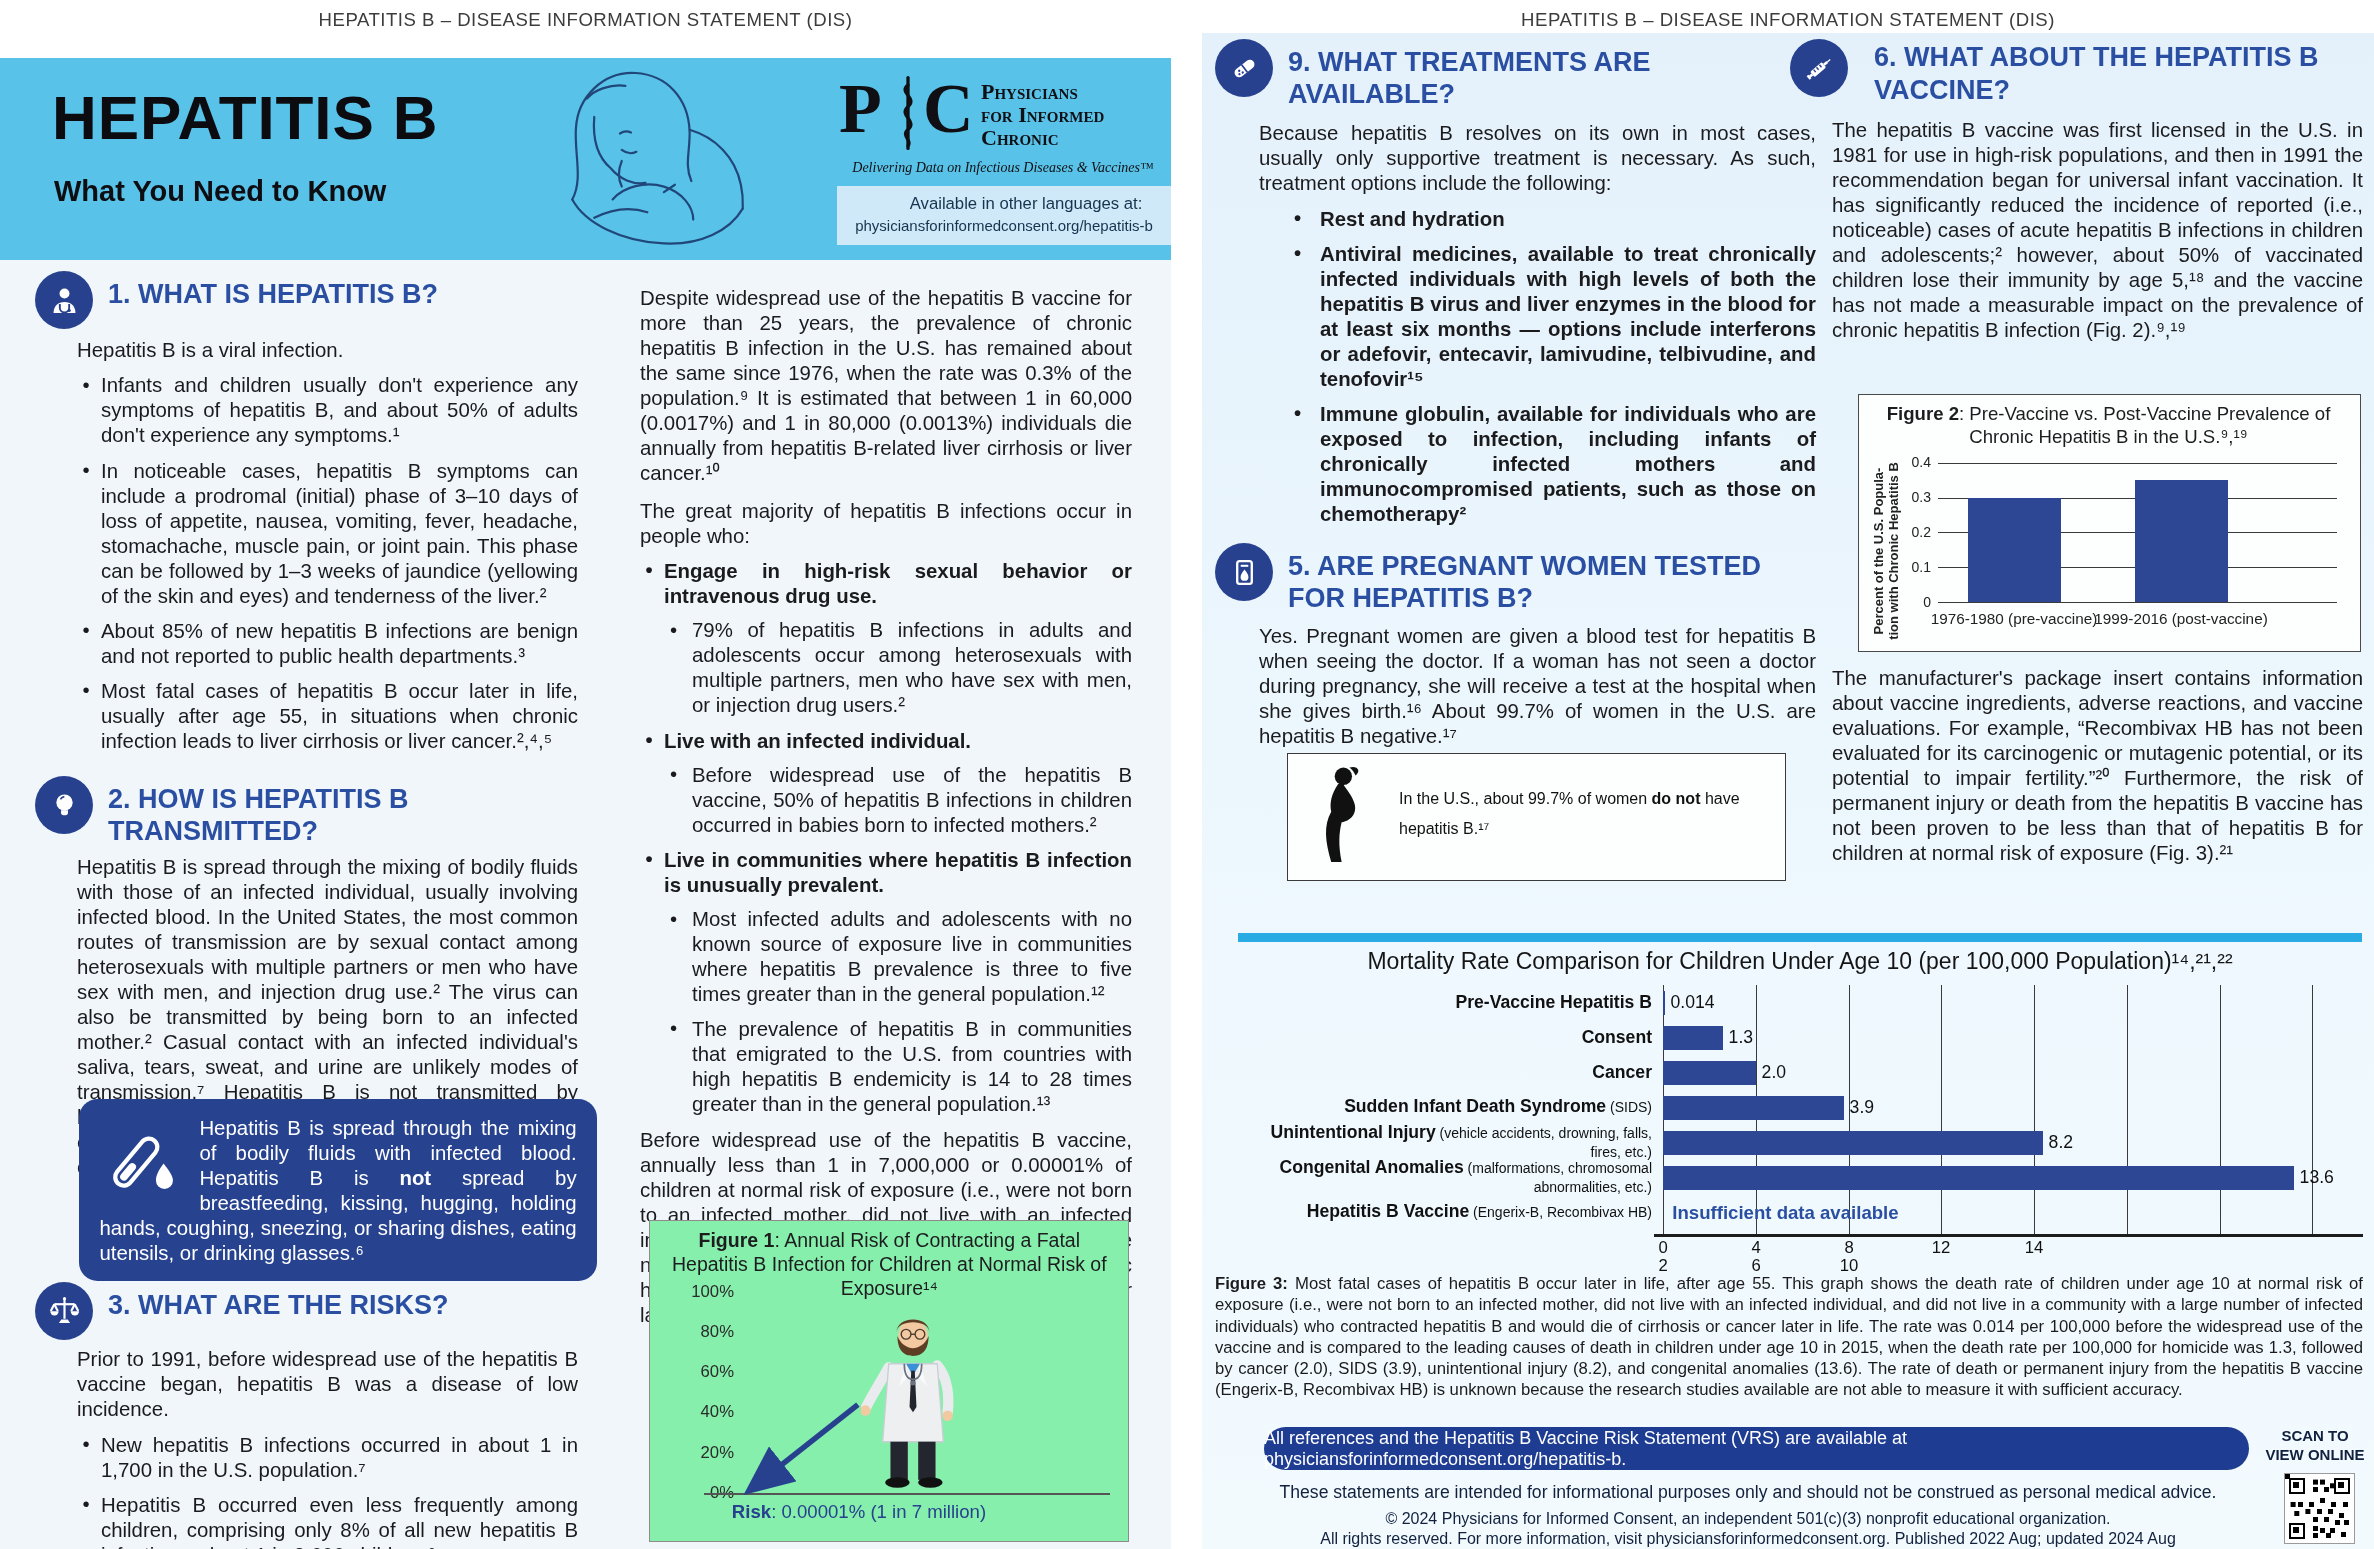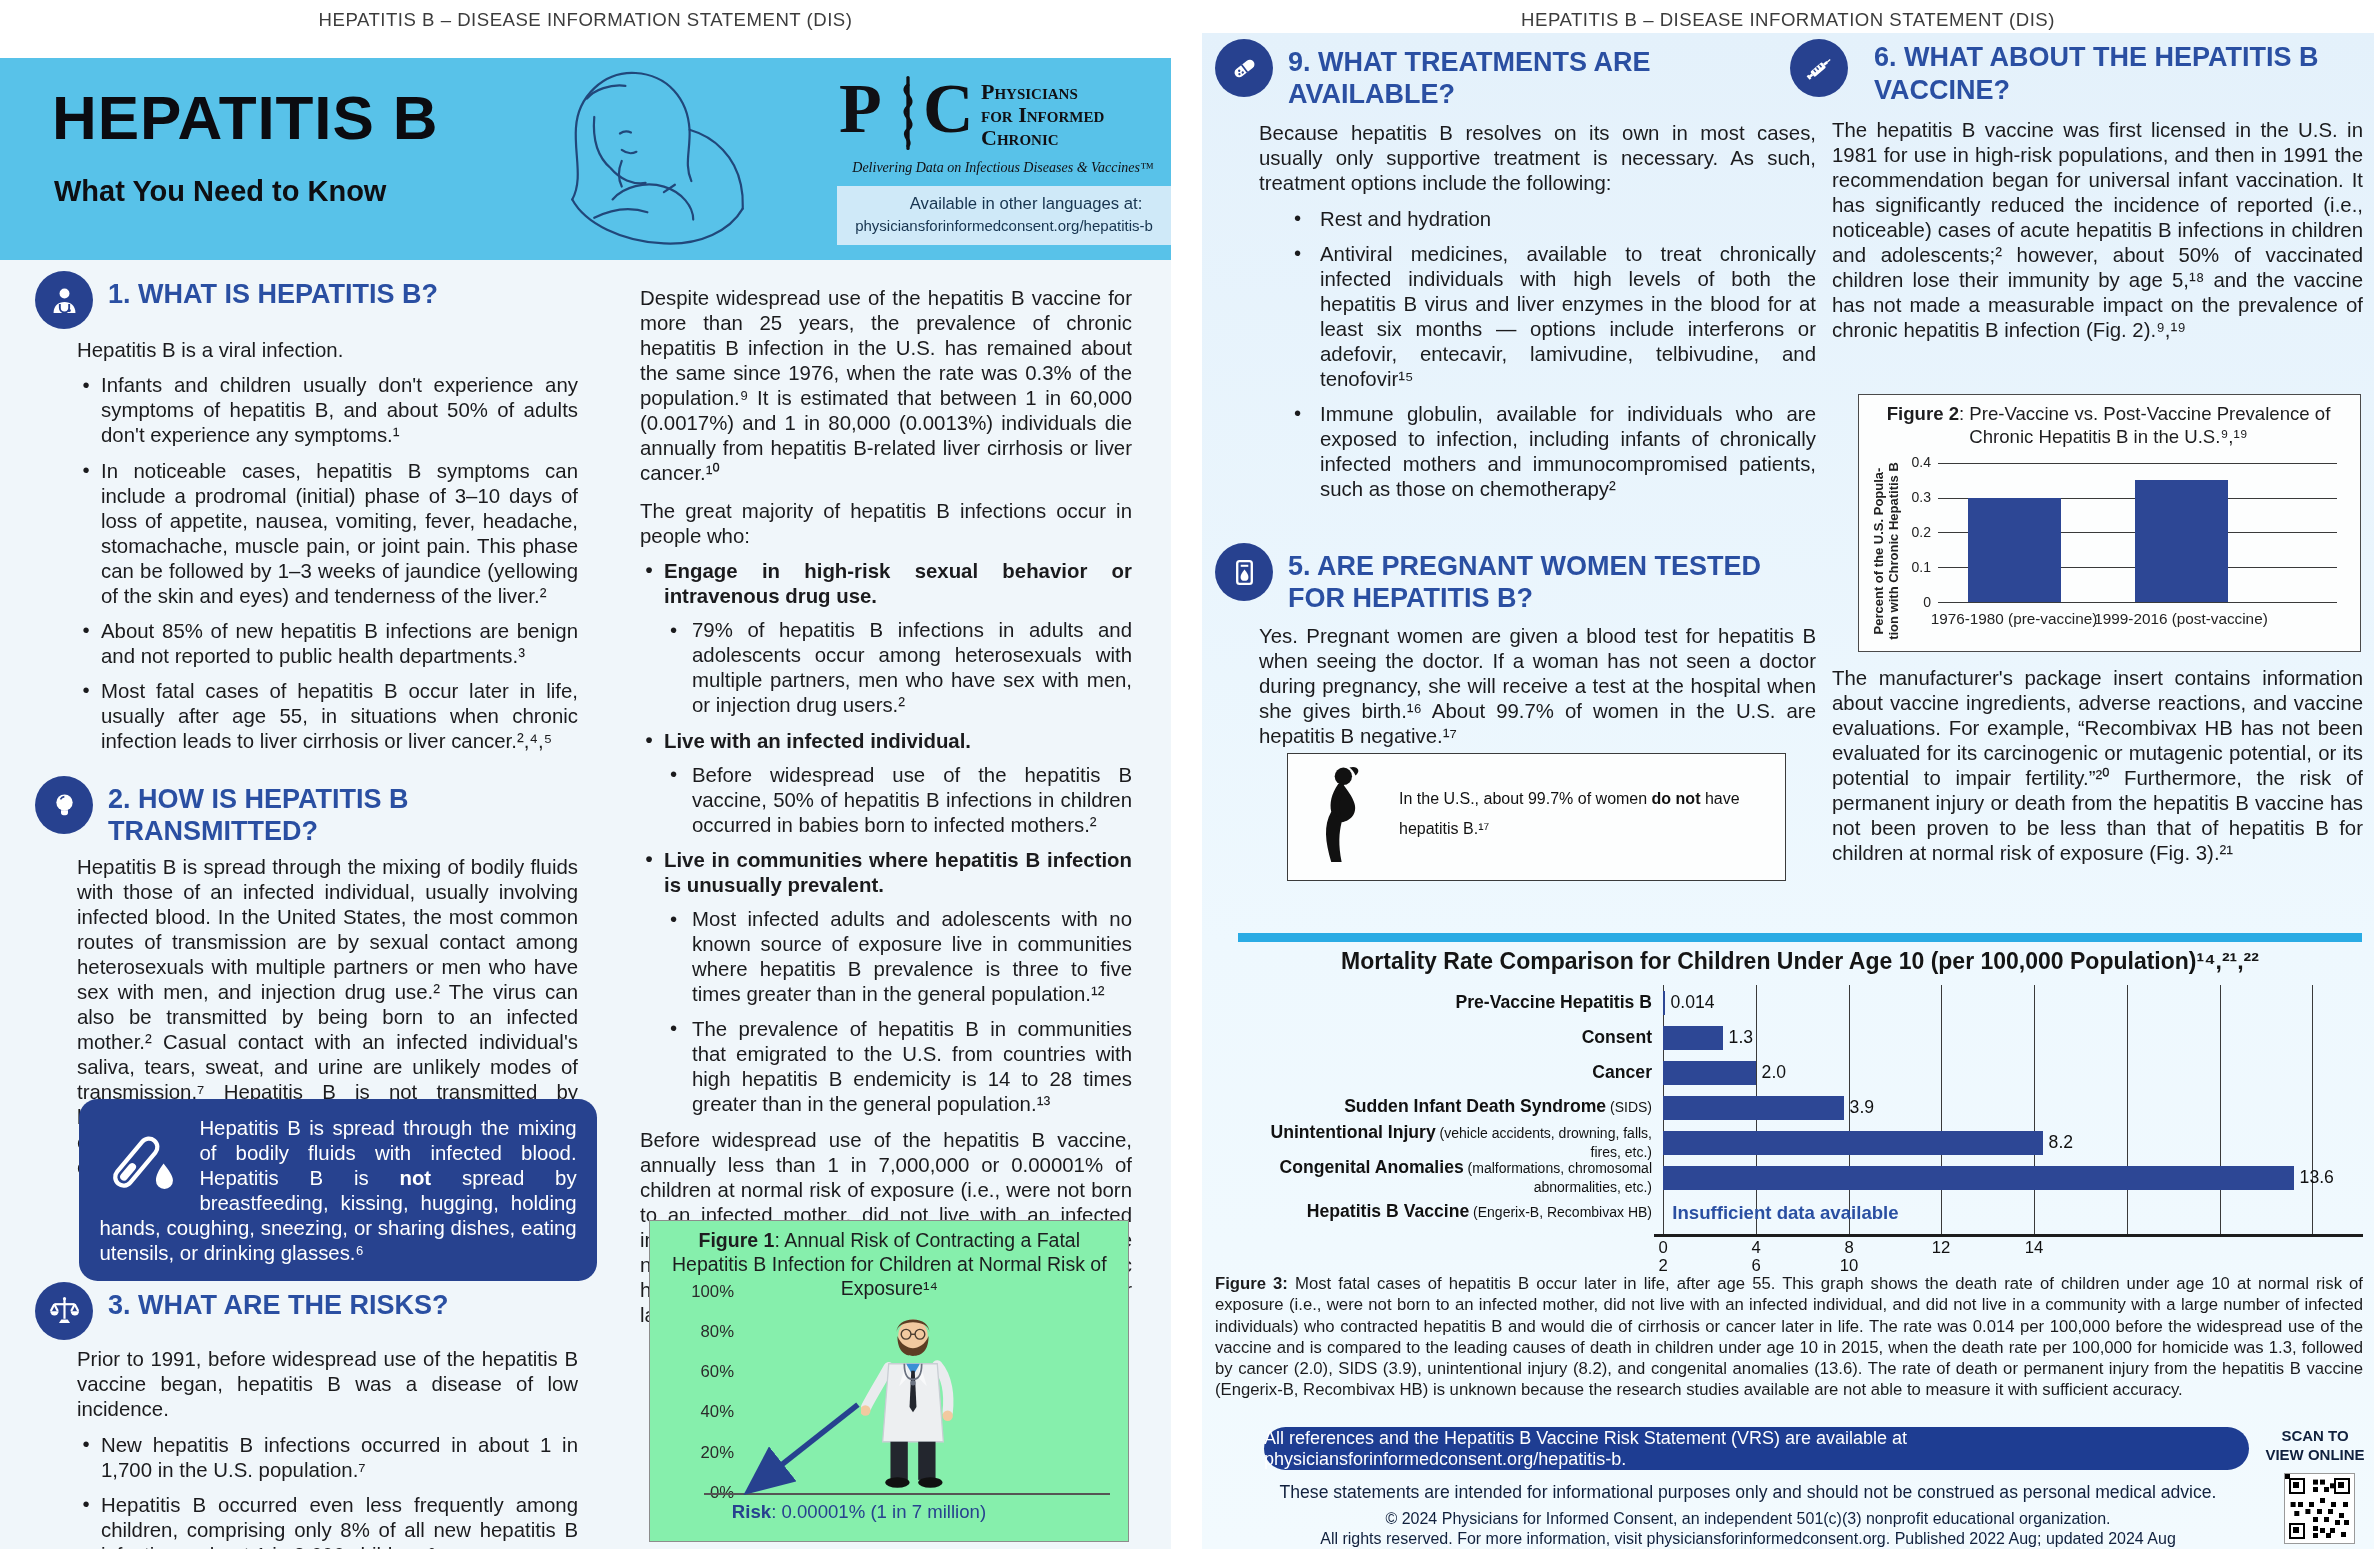--- a/index.html
+++ b/index.html
@@ -47,21 +47,21 @@
   .fig1{left:649px;top:1220px;width:480px;height:322px;background:#86efac;border:1.9px solid #8c8c8c;box-sizing:border-box;}
   .fig1-title{position:absolute;left:9.3px;top:7.4px;width:460px;text-align:center;font-size:19.5px;line-height:24px;color:#1d1d1f;}
   .f1-tick{position:absolute;right:394px;width:56px;text-align:right;font-size:16.7px;color:#2b2b2b;}
   .fig1-base{position:absolute;left:54px;top:272px;width:406px;height:1.9px;background:#555;}
   .fig1-risk{position:absolute;left:33px;top:280px;width:352px;text-align:center;font-size:18.6px;color:#27418f;}
   .doctor{position:absolute;left:211px;top:89px;width:104px;height:182px;}
   .f1-arrow{position:absolute;left:0;top:0;width:477px;height:318px;pointer-events:none;}
   
   .colC{left:1215px;top:39px;width:601px;}
   .colC .body-ind{margin-left:44px;}
-  .colC .bl{padding-left:61px;}
+  .colC .bl{padding-left:61px;font-weight:bold;}
   .colC .bl::before{left:35px;}
   .callout2{position:absolute;left:1287px;top:753px;width:499px;height:128px;background:#fdfefe;border:1.9px solid #3b3b3b;box-sizing:border-box;}
   .callout2 svg{position:absolute;left:24px;top:11px;width:61px;height:104px;}
   .callout2 .txt{position:absolute;left:111px;top:30px;width:371px;font-size:16px;line-height:30px;color:#111;}
   .colD{left:1832px;top:39px;width:531px;}
   .colD .sec-icon{position:absolute;left:-42px;top:0;}
   .colD .sec-title{margin-left:42px;padding-top:1.9px;line-height:33px;}
   .colD .p{margin-top:11px;}
   .p2d{left:1832px;top:666px;width:531px;}
   
@@ -69,21 +69,21 @@
   .fig2-title{position:absolute;left:15px;top:6.5px;width:469px;text-align:center;font-size:18.6px;line-height:23px;color:#1d1d1f;}
   .f2-ylab{position:absolute;left:-108px;top:141px;width:269px;text-align:center;transform:rotate(-90deg);font-size:13px;line-height:15px;font-weight:bold;color:#222;}
   .fig2-plot{position:absolute;left:79px;top:65px;width:399px;height:148px;}
   .f2-grid{position:absolute;left:0;width:399px;height:0.9px;background:#3a3a3a;}
   .f2-ytick{position:absolute;left:-46px;width:39px;text-align:right;font-size:14px;color:#222;}
   .f2-bar{position:absolute;width:93px;background:#2d4795;}
   .f2-cat{position:absolute;top:150px;width:186px;margin-left:-93px;text-align:center;font-size:15.3px;color:#222;}
   
   .divider{left:1238px;top:933px;width:1124px;height:9.3px;background:#2aabe4;}
   .fig3{left:1238px;top:948px;width:1124px;height:315px;}
-  .f3-title{position:absolute;left:0;top:0;width:1124px;text-align:center;font-size:23px;font-weight:bold;color:#151515;}
+  .f3-title{position:absolute;left:0;top:0;width:1124px;text-align:center;font-size:23px;font-weight:normal;color:#151515;}
   .f3-rows{position:absolute;left:0;top:37px;width:1124px;}
   .f3-row{display:flex;height:35px;align-items:center;}
   .f3-lab{width:425px;text-align:right;padding-right:11px;box-sizing:border-box;font-size:17.6px;line-height:17.6px;font-weight:bold;color:#111;}
   .f3-lab-n{font-weight:normal;font-size:14px;}
   .f3-plot{position:relative;flex:1;height:35px;display:flex;align-items:center;}
   .f3-bar{height:24px;background:#2d4795;}
   .f3-val{margin-left:5.6px;font-size:17.6px;color:#111;}
   .f3-insuff{margin-left:9.3px;font-size:18.6px;font-weight:bold;color:#2a4fa2;}
   .f3-gridwrap{position:absolute;left:425px;top:37px;width:699px;height:249px;}
   .f3-gl{position:absolute;top:0;width:0.9px;height:249px;background:#3a3a3a;}

